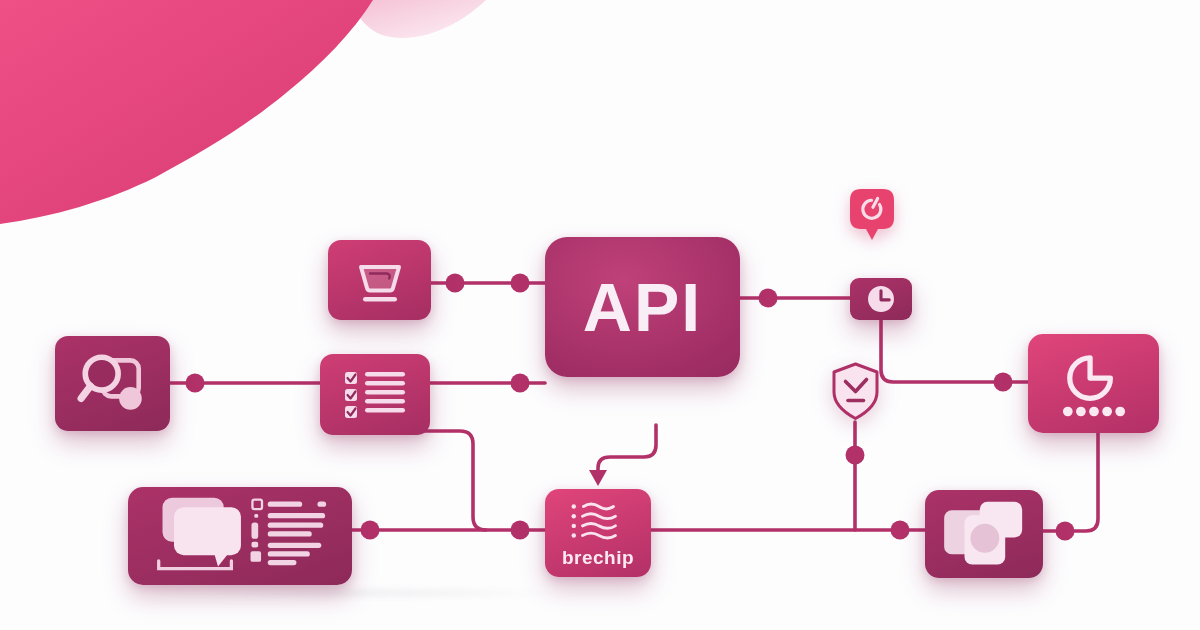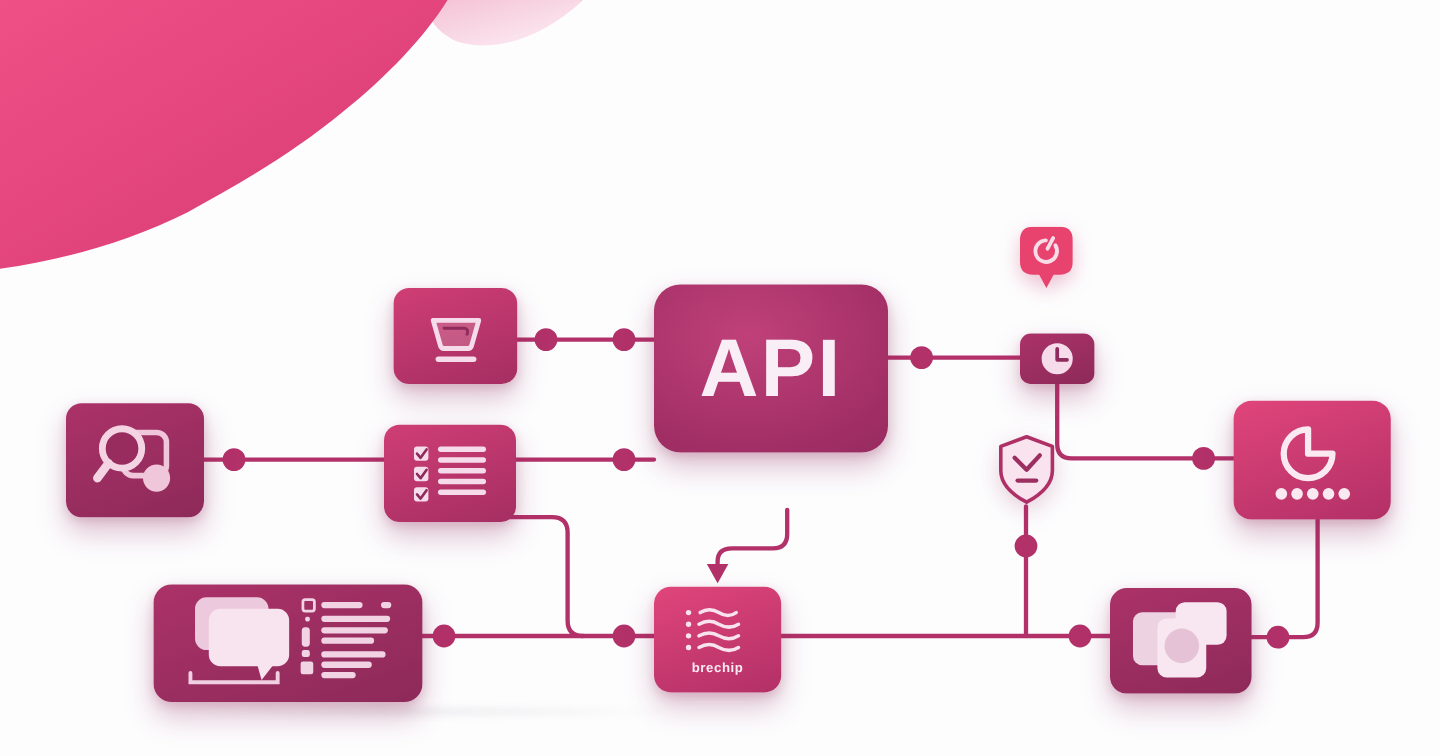--- a/index.html
+++ b/index.html
@@ -16,21 +16,21 @@
   .api-label{color:#faeef6;font-size:68px;font-weight:600;letter-spacing:2px;}
   .basket-box   {left:328px;top:240px;width:103px;height:80px;border-radius:13px;}
   .search-box   {left:55px; top:336px;width:115px;height:95px;border-radius:13px;}
   .checklist-box{left:320px;top:354px;width:110px;height:81px;border-radius:13px;}
   .clock-box    {left:850px;top:278px;width:62px; height:42px;border-radius:9px;}
   .pie-box      {left:1028px;top:334px;width:131px;height:99px;border-radius:15px;}
   .chat-box     {left:128px;top:487px;width:224px;height:98px;border-radius:15px;}
   .brechip-box  {left:545px;top:489px;width:106px;height:88px;border-radius:14px;
                  flex-direction:column;gap:4px;}
   .photo-box    {left:925px;top:490px;width:118px;height:88px;border-radius:14px;}
-  .brechip-label{color:#fce9f2;font-size:11px;font-weight:600;letter-spacing:.5px;line-height:1;}
+  .brechip-label{color:#fce9f2;font-size:19px;font-weight:600;letter-spacing:.5px;line-height:1;}
   .float{position:absolute;display:flex;align-items:center;justify-content:center;
          box-shadow:none;background:none;}
   .pin   {left:850px;top:189px;width:44px;height:53px;filter:drop-shadow(0 6px 8px rgba(200,50,100,.30));}
   .shield{left:827px;top:361px;width:57px;height:61px;filter:drop-shadow(0 6px 10px rgba(140,35,85,.22));}
   .floor-shadow{position:absolute;left:140px;top:588px;width:430px;height:10px;border-radius:50%;
                 background:radial-gradient(closest-side, rgba(90,90,100,.35), rgba(90,90,100,0));
                 filter:blur(3px);opacity:.35;}
 </style>
 </head>
 <body>

